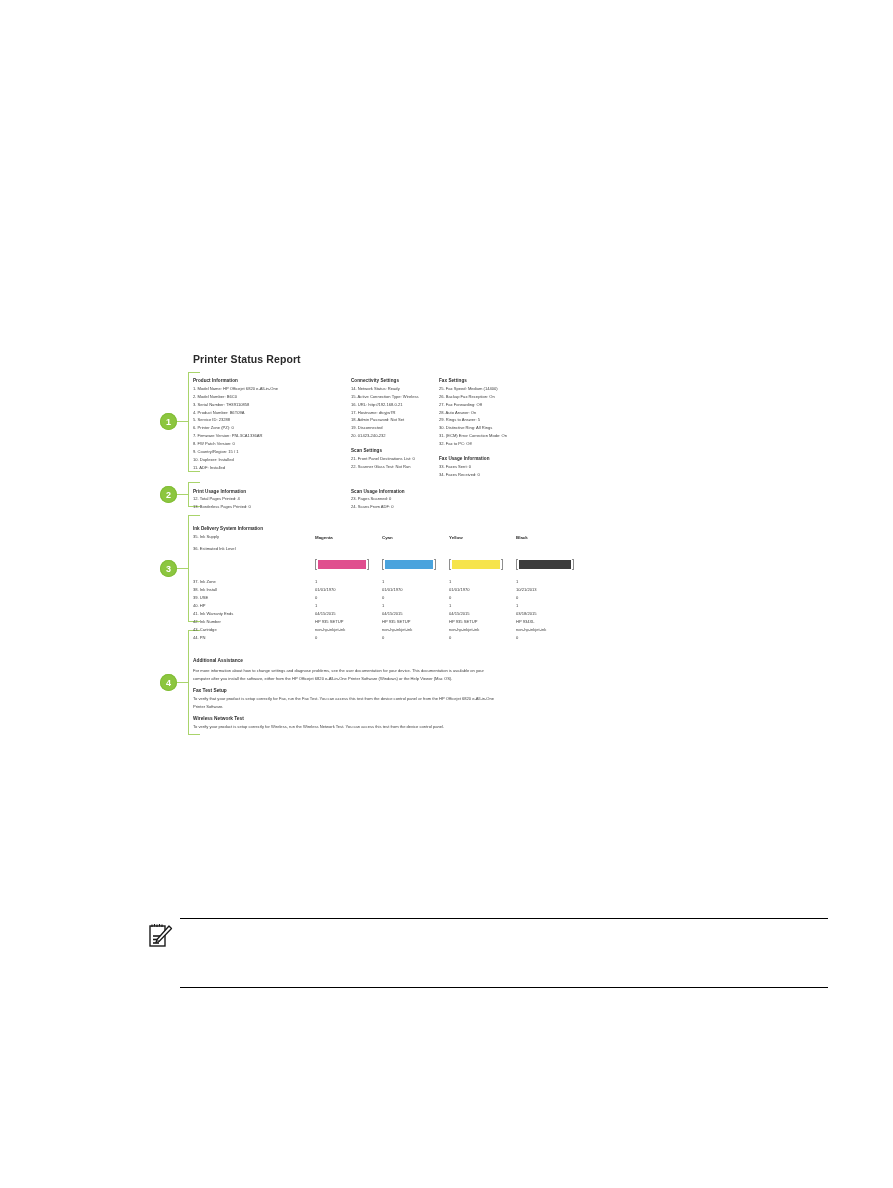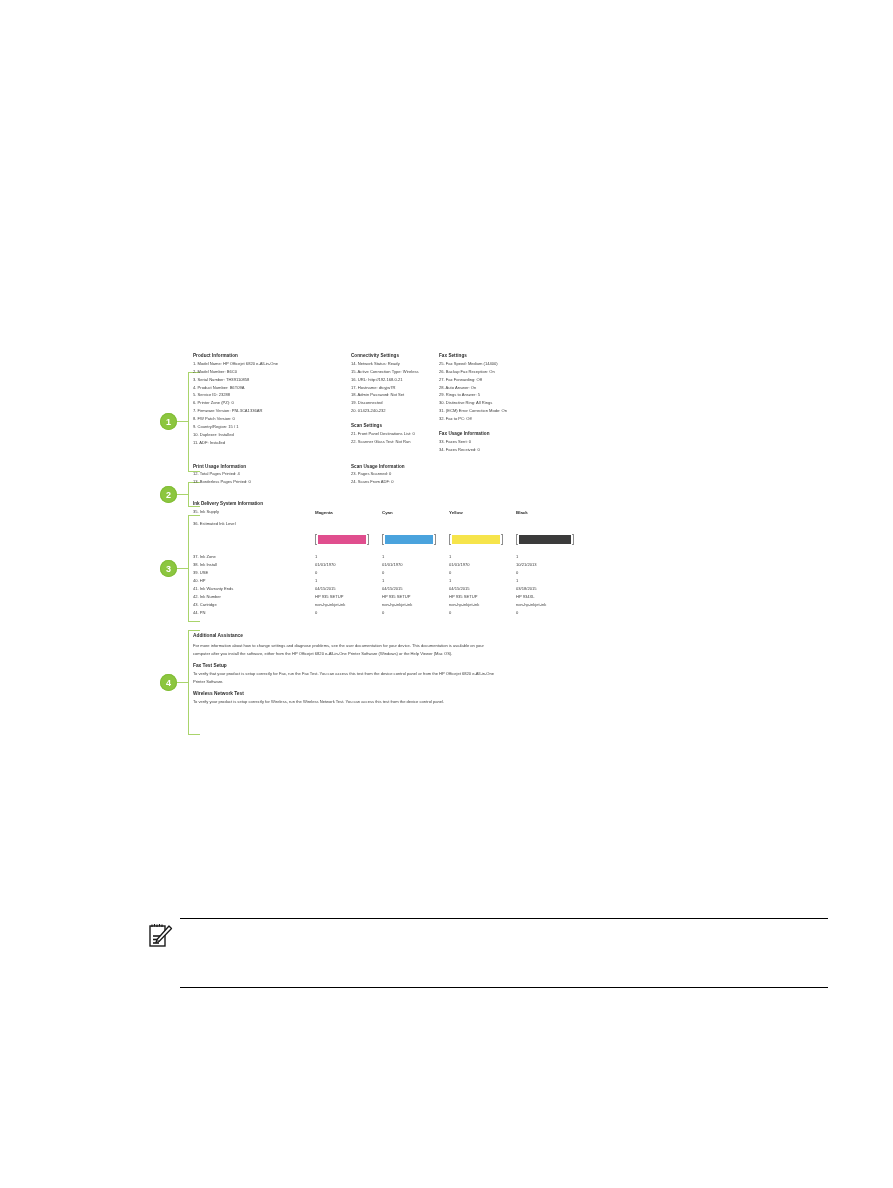--- a/index.html
+++ b/index.html
@@ -109,20 +109,21 @@
     <div class="callout" style="top:277px;height:105px;">
       <div class="bracket-shape" style="top:0;height:105px;"></div>
       <div class="stem" style="top:52px;"></div>
       <div class="badge" style="top:44px;">4</div>
     </div>
 
   </div>
 
   <div class="report">
 
+    <div class="report-title">Printer Status Report</div>
 
     <div class="cols">
 
       <div class="col1">
         <div class="sec-head">Product Information</div>
         <div class="line">1. Model Name: HP Officejet 6820 e-All-in-One</div>
         <div class="line">2. Model Number: B6C0</div>
         <div class="line">3. Serial Number: TH39110858</div>
         <div class="line">4. Product Number: B6T09A</div>
         <div class="line">5. Service ID: 23288</div>

